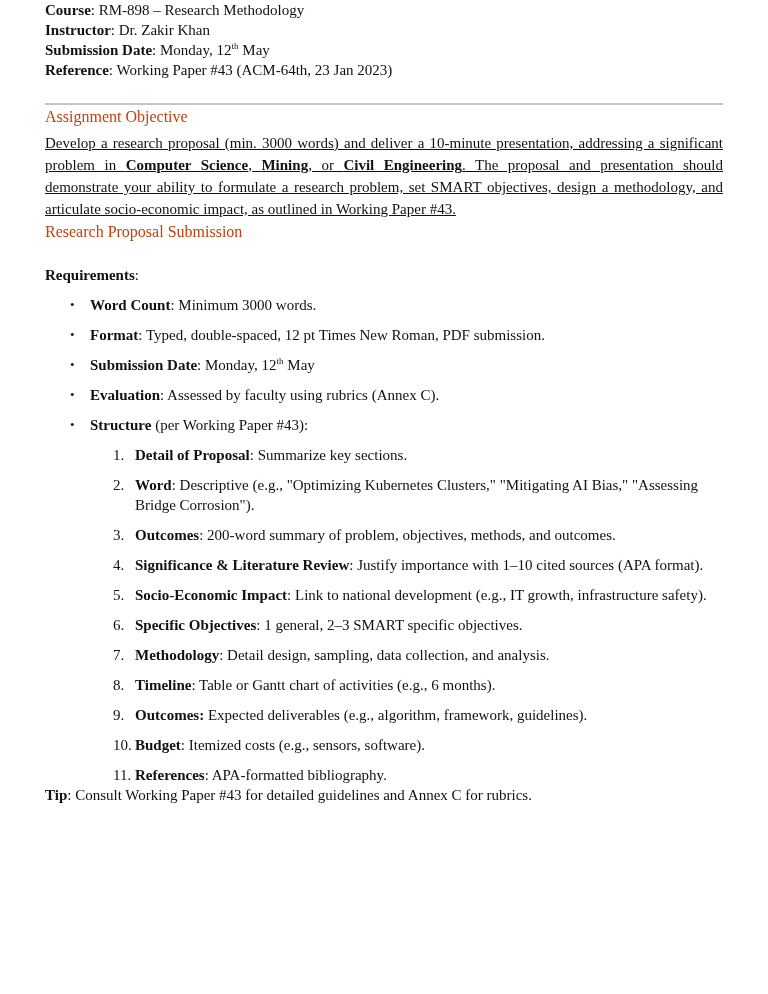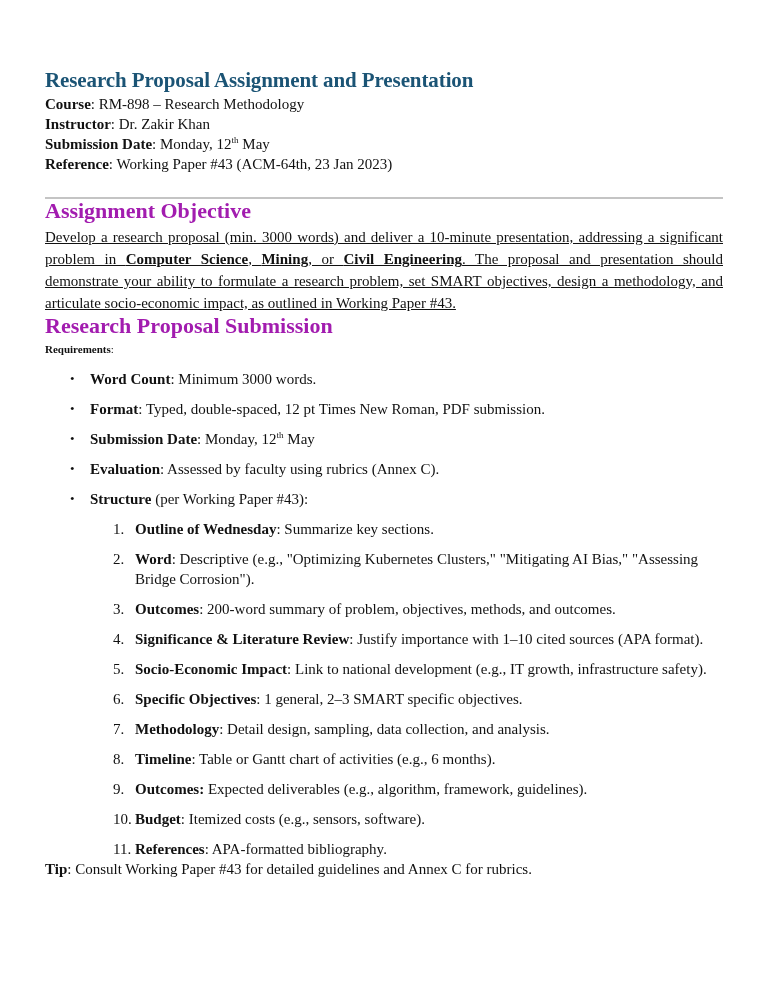--- a/index.html
+++ b/index.html
@@ -44,39 +44,39 @@
       vertical-align: 6px;
     }
     hr.rule {
       border: none;
       border-top: 2px solid #c4c4c4;
       margin: 23px 0 0 0;
       width: 678px;
     }
     h2.section-title {
       margin: 0;
-      font-size: 22px;
-      font-weight: bold;
-      color: #a21caf;
+      font-size: 16px;
+      font-weight: normal;
+      color: #c2410c;
       line-height: 24px;
     }
     .h2-objective { margin-top: 17px; }
     .objective-text {
       margin: 3px 0 0 0;
       font-size: 15px;
       line-height: 22px;
       text-align: justify;
       width: 678px;
       text-decoration: underline;
     }
     .h2-submission { margin-top: 5px; }
     .req-label {
-      margin-top: 0;
+      margin-top: 20px;
       line-height: 22px;
-      font-size: 11px;
+      font-size: 15px;
     }
     ul.req-list {
       margin: 9px 0 0 0;
       padding: 0 0 0 45px;
       list-style: none;
     }
     ul.req-list > li {
       position: relative;
       line-height: 20px;
       margin-bottom: 10px;
@@ -115,21 +115,20 @@
       line-height: 20px;
       font-size: 15px;
     }
     b { font-weight: bold; }
   </style>
 </head>
 <body>
 
 <div class="page">
 
-  <h1 class="doc-title">Research Proposal Assignment and Presentation</h1>
 
   <div class="meta">
     <div class="meta-line"><b>Course</b>: <span>RM-898 – Research Methodology</span></div>
     <div class="meta-line"><b>Instructor</b>: <span>Dr. Zakir Khan</span></div>
     <div class="meta-line"><b>Submission Date</b>: <span>Monday, 12</span><sup>th</sup><span> May</span></div>
     <div class="meta-line"><b>Reference</b>: <span>Working Paper #43 (ACM-64th, 23 Jan 2023)</span></div>
   </div>
 
   <hr class="rule">
 
@@ -139,21 +138,21 @@
   <h2 class="section-title h2-submission">Research Proposal Submission</h2>
   <div class="req-label"><b>Requirements</b>:</div>
 
   <ul class="req-list">
     <li><span class="bullet">•</span><b>Word Count</b><span>: Minimum 3000 words.</span></li>
     <li><span class="bullet">•</span><b>Format</b><span>: Typed, double-spaced, 12 pt Times New Roman, PDF submission.</span></li>
     <li><span class="bullet">•</span><b>Submission Date</b><span>: Monday, 12</span><sup>th</sup><span> May</span></li>
     <li><span class="bullet">•</span><b>Evaluation</b><span>: Assessed by faculty using rubrics (Annex C).</span></li>
     <li><span class="bullet">•</span><b>Structure</b><span> (per Working Paper #43):</span>
       <ol class="struct-list">
-        <li><span class="num">1.</span><b>Outline of Wednesday</b><span>: Summarize key sections.</span></li>
+        <li><span class="num">1.</span><b>Detail of Proposal</b><span>: Summarize key sections.</span></li>
         <li><span class="num">2.</span><b>Word</b><span>: Descriptive (e.g., "Optimizing Kubernetes Clusters," "Mitigating AI Bias," "Assessing Bridge Corrosion").</span></li>
         <li><span class="num">3.</span><b>Outcomes</b><span>: 200-word summary of problem, objectives, methods, and outcomes.</span></li>
         <li><span class="num">4.</span><b>Significance &amp; Literature Review</b><span>: Justify importance with 1–10 cited sources (APA format).</span></li>
         <li><span class="num">5.</span><b>Socio-Economic Impact</b><span>: Link to national development (e.g., IT growth, infrastructure safety).</span></li>
         <li><span class="num">6.</span><b>Specific Objectives</b><span>: 1 general, 2–3 SMART specific objectives.</span></li>
         <li><span class="num">7.</span><b>Methodology</b><span>: Detail design, sampling, data collection, and analysis.</span></li>
         <li><span class="num">8.</span><b>Timeline</b><span>: Table or Gantt chart of activities (e.g., 6 months).</span></li>
         <li><span class="num">9.</span><b>Outcomes:</b><span> Expected deliverables (e.g., algorithm, framework, guidelines).</span></li>
         <li><span class="num two-digit">10.</span><b>Budget</b><span>: Itemized costs (e.g., sensors, software).</span></li>
         <li><span class="num two-digit">11.</span><b>References</b><span>: APA-formatted bibliography.</span></li>

